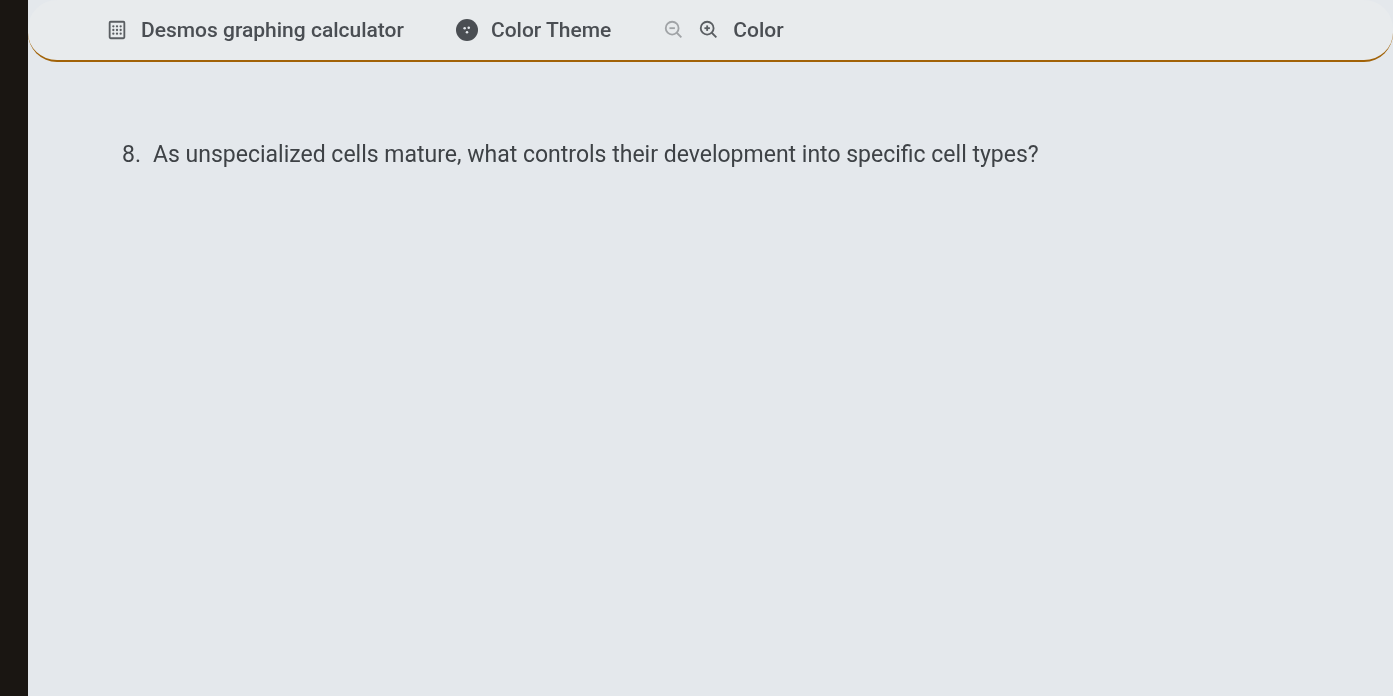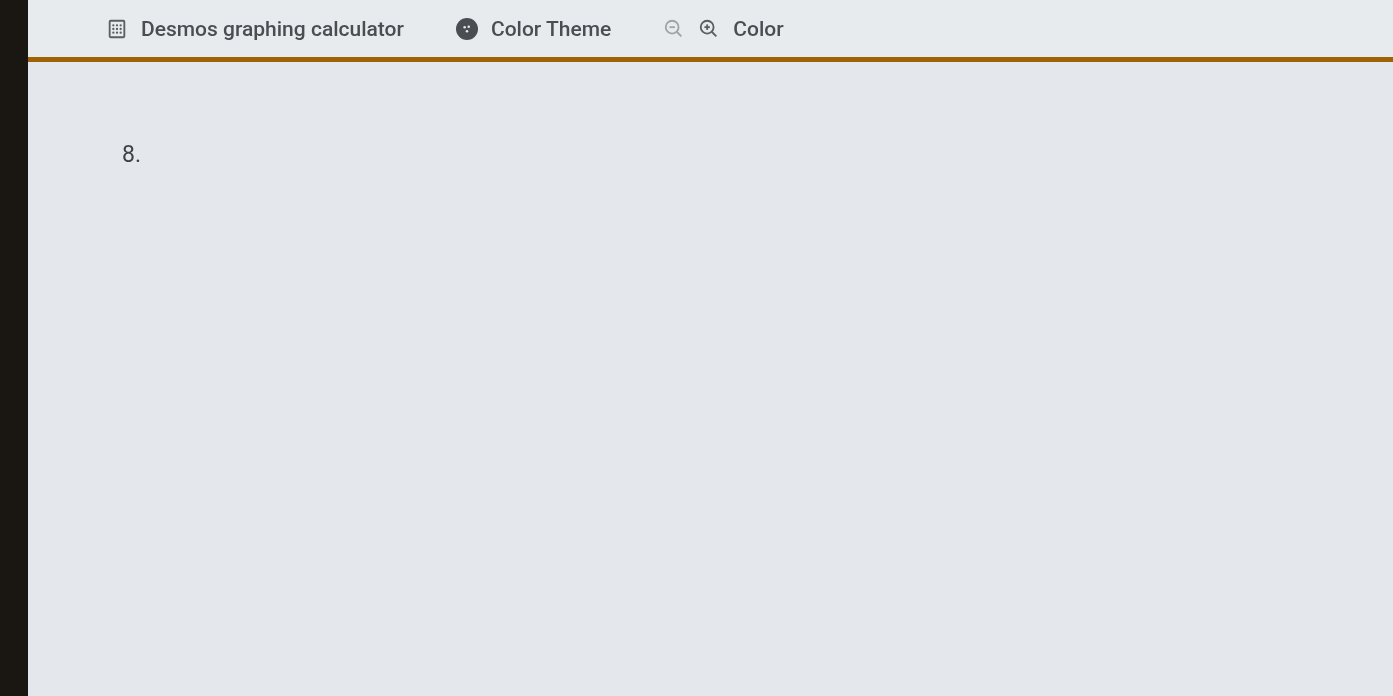--- a/index.html
+++ b/index.html
@@ -28,23 +28,24 @@
       top: 0;
       right: 0;
       bottom: 0;
       background: #e4e8ec;
     }
     .toolbar {
       display: flex;
       align-items: center;
       height: 62px;
       padding-left: 78px;
-      border-bottom: 5px solid #a16207;
+      border-bottom: 2px solid #a16207;
       background: #e8ebed;
       gap: 52px;
+      border-radius: 29px;
     }
     .toolbar-item {
       display: flex;
       align-items: center;
       gap: 13px;
       color: #4a4e53;
       font-size: 21px;
       font-weight: 500;
       cursor: pointer;
     }
@@ -144,15 +145,16 @@
         </svg>
       </span>
       <span>Color</span>
     </div>
 
   </div>
 
   <div class="content">
     <div class="question-row">
       <span class="question-number">8.</span>
+      <span>As unspecialized cells mature, what controls their development into specific cell types?</span>
     </div>
   </div>
 </div>
 
 </body></html>

